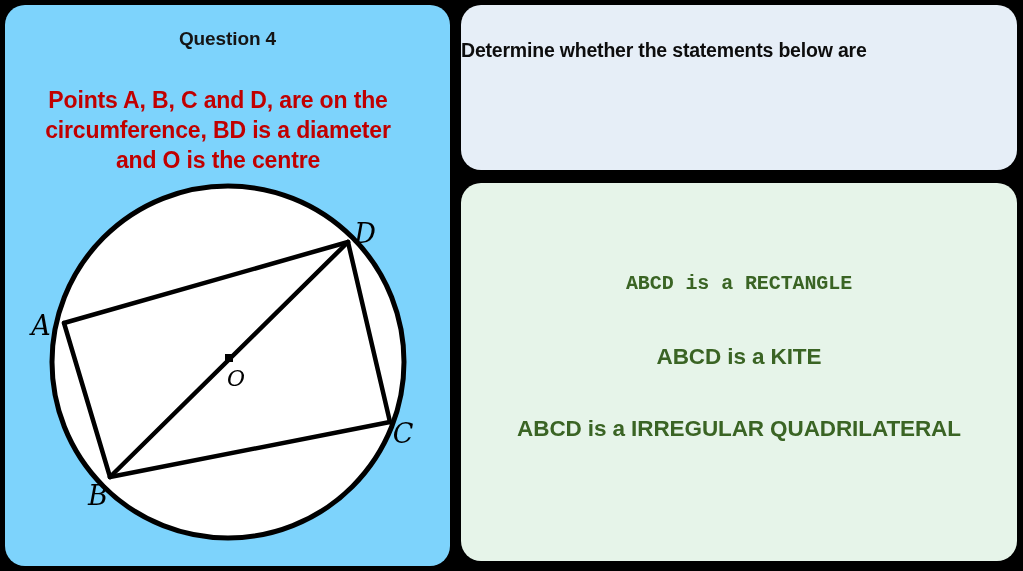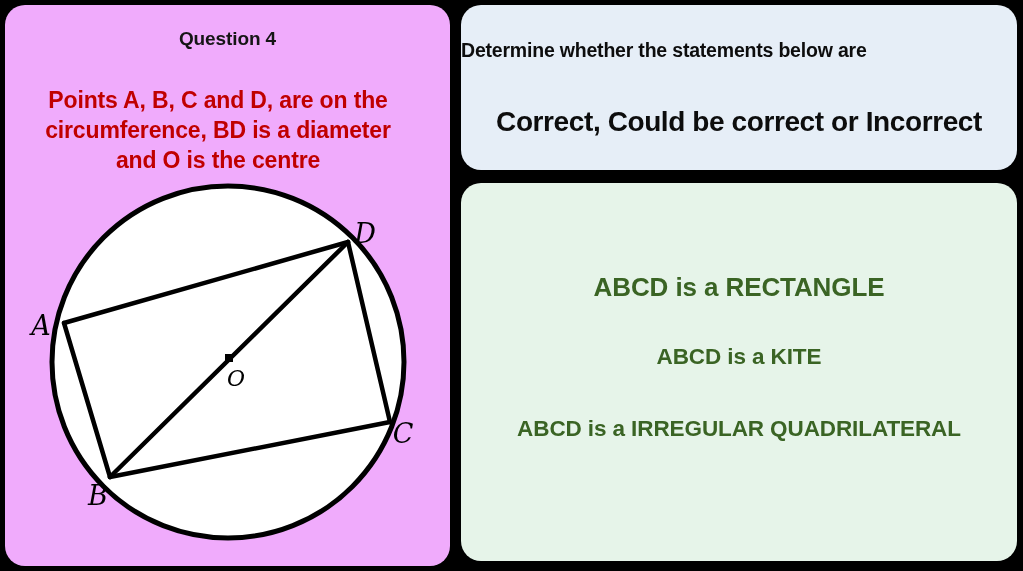--- a/index.html
+++ b/index.html
@@ -21,21 +21,21 @@
     position: absolute;
     border-radius: 18px;
     box-sizing: border-box;
   }
 
   #question-panel {
     left: 5px;
     top: 5px;
     width: 445px;
     height: 561px;
-    background: #f0abfc;
+    background: #7dd3fc;
     border-radius: 20px;
   }
 
   #instruction-panel {
     left: 461px;
     top: 5px;
     width: 556px;
     height: 165px;
     background: #E6EEF7;
     border-radius: 20px;
@@ -127,21 +127,21 @@
   
   .statement {
     position: absolute;
     left: 0;
     width: 556px;
     text-align: center;
     font-weight: bold;
     color: #3A6424;
     letter-spacing: -0.1px;
   }
-  #statement-0 { top: 89px;  font-size: 26px; }
+  #statement-0 { top: 89px;  font-size: 20px; font-family: Liberation Mono, monospace; }
   #statement-1 { top: 161px; font-size: 22.5px; }
   #statement-2 { top: 233px; font-size: 22.5px; }
 </style>
 </head>
 <body>
 
 <div id="screen">
 
   <div class="panel" id="question-panel">
 
@@ -166,21 +166,20 @@
       <text class="vertex-label" x="93" y="500" text-anchor="middle">B</text>
       <text class="vertex-label" x="398" y="438" text-anchor="middle">C</text>
       <text class="vertex-label" x="360" y="238" text-anchor="middle">D</text>
 
       <text class="centre-label" x="231" y="381" text-anchor="middle">O</text>
     </svg>
   </div>
 
   <div class="panel" id="instruction-panel">
     <div id="instruction-line1">Determine whether the statements below are</div>
-    <div id="instruction-line2">Correct, Could be correct or Incorrect</div>
   </div>
 
   <div class="panel" id="statements-panel">
     <div class="statement" id="statement-0">ABCD is a RECTANGLE</div>
     <div class="statement" id="statement-2">ABCD is a IRREGULAR QUADRILATERAL</div>
     <div class="statement" id="statement-1">ABCD is a KITE</div>
   </div>
 
 </div>
 

